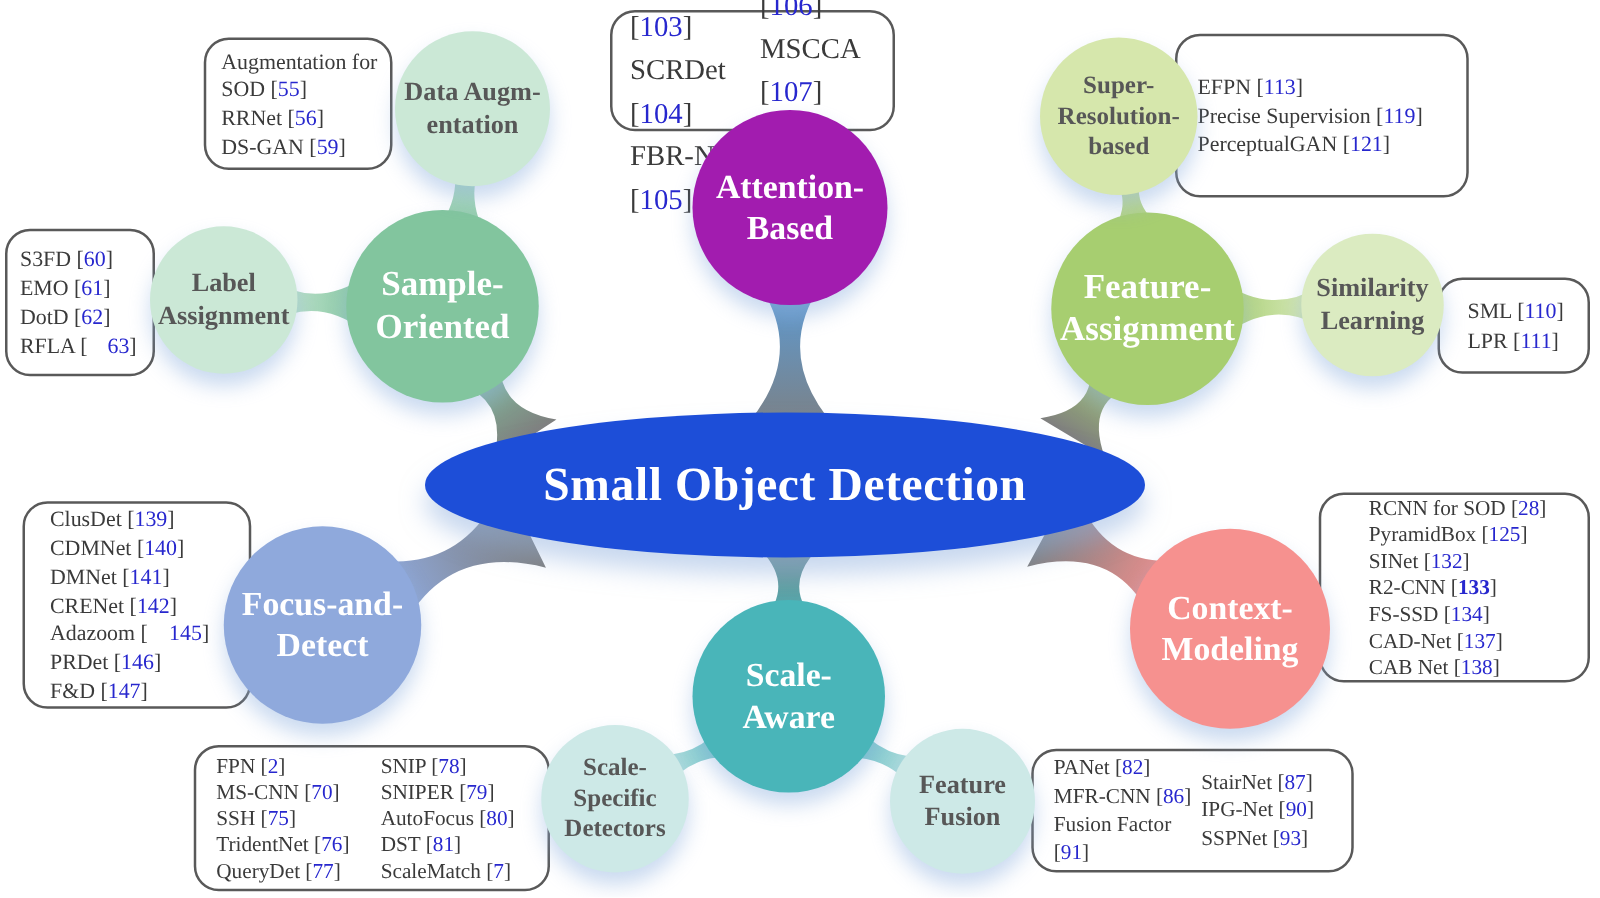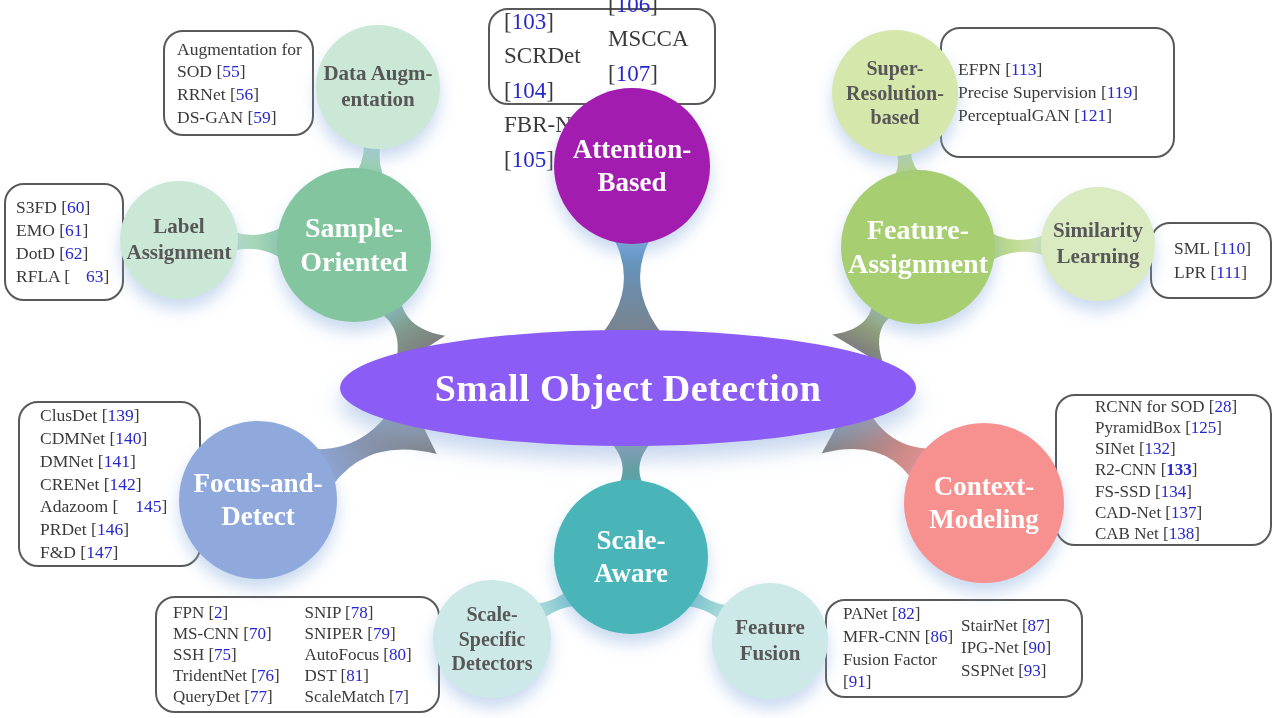--- a/index.html
+++ b/index.html
@@ -78,21 +78,21 @@
       <path d="M 589,424 Q 647,463 605,502 L 657,502 Q 615,463 673,424 Z" fill="url(#cg3)"></path>
       <path d="M 403.25904669014767,385.8863592931311 Q 371.72716823758105,458.17045603129725 299.66456071905617,447.86363316335974 L 324.33543928094383,498.13636683664026 Q 360.27283176241895,434.82954396870275 436.74095330985233,454.1136407068689 Z" fill="url(#cg4)"></path>
       <path d="M 821.7544715230267,453.3331770252396 Q 893.7418913210698,434.59654470189173 921.5559263853881,496.56128833438703 L 948.4440736146119,447.43871166561297 Q 881.2581086789302,457.40345529810827 858.2455284769733,386.6668229747604 Z" fill="url(#cg5)"></path>
       <path d="M 393.90802411343043,197.18501408185557 Q 364.52476273869183,152.91172697796196 394.9292493180234,113.68078006296582 L 355.0707506819766,110.31921993703418 Q 378.47523726130817,154.08827302203804 342.09197588656957,192.81498591814443 Z" fill="url(#cg6)"></path>
       <path d="M 292.5712359117564,221.00741739737873 Q 253.3442083877028,247.99797707344217 215.4673748368916,223.0060687796735 L 214.5326251631084,258.9939312203265 Q 253.6557916122972,236.00202292655783 291.4287640882436,264.99258260262127 Z" fill="url(#cg7)"></path>
       <path d="M 932.758787847868,184.60588745030458 Q 898.0703535443719,160.98994949366116 918.819090885901,129.45441558772842 L 883.180909114099,134.54558441227158 Q 911.9296464556281,159.01005050633884 885.241212152132,191.39411254969542 Z" fill="url(#cg8)"></path>
       <path d="M 978.5639172174361,268.99277148000857 Q 1016.8205717944521,239.00229998363363 1056.4101216126808,260.9947428945517 L 1055.5898783873192,229.0052571054483 Q 1017.1794282055479,252.99770001636637 977.4360827825639,225.0072285199914 Z" fill="url(#cg9)"></path>
       <path d="M 586.4372323555775,567.7347832415335 Q 562.2245169777708,609.4480235140575 517.7725326222383,603.261660539297 L 530.2274673777617,632.738339460703 Q 556.7754830222292,596.5519764859425 603.5627676444225,608.2652167584665 Z" fill="url(#cg10)"></path>
       <path d="M 659.0649537468241,608.1038540696456 Q 706.8429692623741,597.6033191596582 733.5017845431448,634.6209847779241 L 746.4982154568552,605.3790152220759 Q 701.1570307376259,610.3966808403418 676.9350462531759,567.8961459303544 Z" fill="url(#cg11)"></path>
     </svg>
-  <div id="center-ellipse" style="left: 340px; top: 330px; width: 576px; height: 116px; background: #8b5cf6; color: rgb(255, 255, 255); font-size: 38px;">Small Object Detection</div>
+  <div id="center-ellipse" style="left: 340px; top: 330px; width: 576px; height: 116px; background: #1d4ed8; color: rgb(255, 255, 255); font-size: 38px;">Small Object Detection</div>
 <div class="node" style="left: 554px; top: 88px; width: 156px; height: 156px; background: #a21caf; color: rgb(255, 255, 255); font-size: 27px;">Attention-
 Based</div>
     <div class="node" style="left: 277px; top: 168px; width: 154px; height: 154px; background: rgb(130, 197, 158); color: rgb(255, 255, 255); font-size: 28px;">Sample-
 Oriented</div>
     <div class="node" style="left: 316px; top: 25px; width: 124px; height: 124px; background: rgb(203, 232, 214); color: rgb(87, 87, 87); font-size: 21px;">Data Augm-
 entation</div>
     <div class="node" style="left: 120px; top: 181px; width: 118px; height: 118px; background: rgb(203, 232, 214); color: rgb(87, 87, 87); font-size: 21px;">Label
 Assignment</div>
     <div class="node" style="left: 841px; top: 170px; width: 154px; height: 154px; background: rgb(167, 206, 112); color: rgb(255, 255, 255); font-size: 28px;">Feature-
 Assignment</div>

